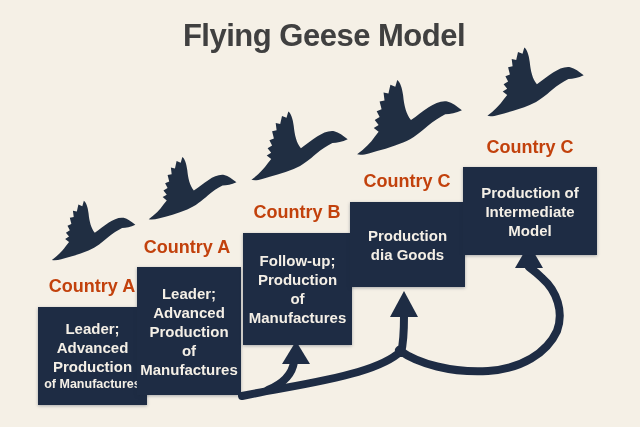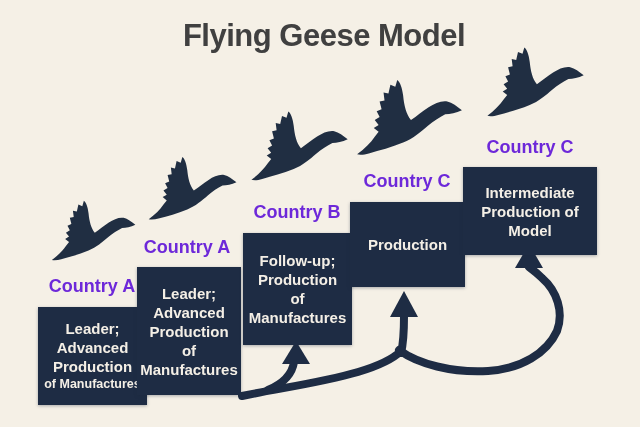--- a/index.html
+++ b/index.html
@@ -16,21 +16,21 @@
     font-size:31px;font-weight:bold;letter-spacing:-0.5px;
     color:#404040;
   }
   .overlay{position:absolute;top:0;left:0;z-index:1;}
   .goose{fill:#202e42;}
   .flow{stroke:#1e2c44;stroke-width:8;fill:none;stroke-linecap:round;}
   .head{fill:#1e2c44;stroke:none;}
   .country-label{
     position:absolute;z-index:3;
     text-align:center;
-    font-size:18px;font-weight:bold;color:#6d28d9;
+    font-size:18px;font-weight:bold;color:#c2410c;
   }
   .box{
     position:absolute;z-index:2;
     background:#1e2c44;
     color:#f4efe6;
     display:flex;flex-direction:column;
     align-items:center;justify-content:center;
     text-align:center;
     font-size:15px;font-weight:600;line-height:19px;
     box-shadow:0 1px 3px rgba(30,40,60,0.35);
@@ -113,20 +113,21 @@
     <span>Manufactures</span>
   </div>
   <div class="box b3">
     <span>Follow-up;</span>
     <span>Production</span>
     <span>of</span>
     <span>Manufactures</span>
   </div>
   <div class="box b4">
     <span>Production</span>
+    <span>dia Goods</span>
   </div>
   <div class="box b5">
+    <span>Production of</span>
     <span>Intermediate</span>
-    <span>Production of</span>
     <span>Model</span>
   </div>
 
 </div>
 
 </body></html>

